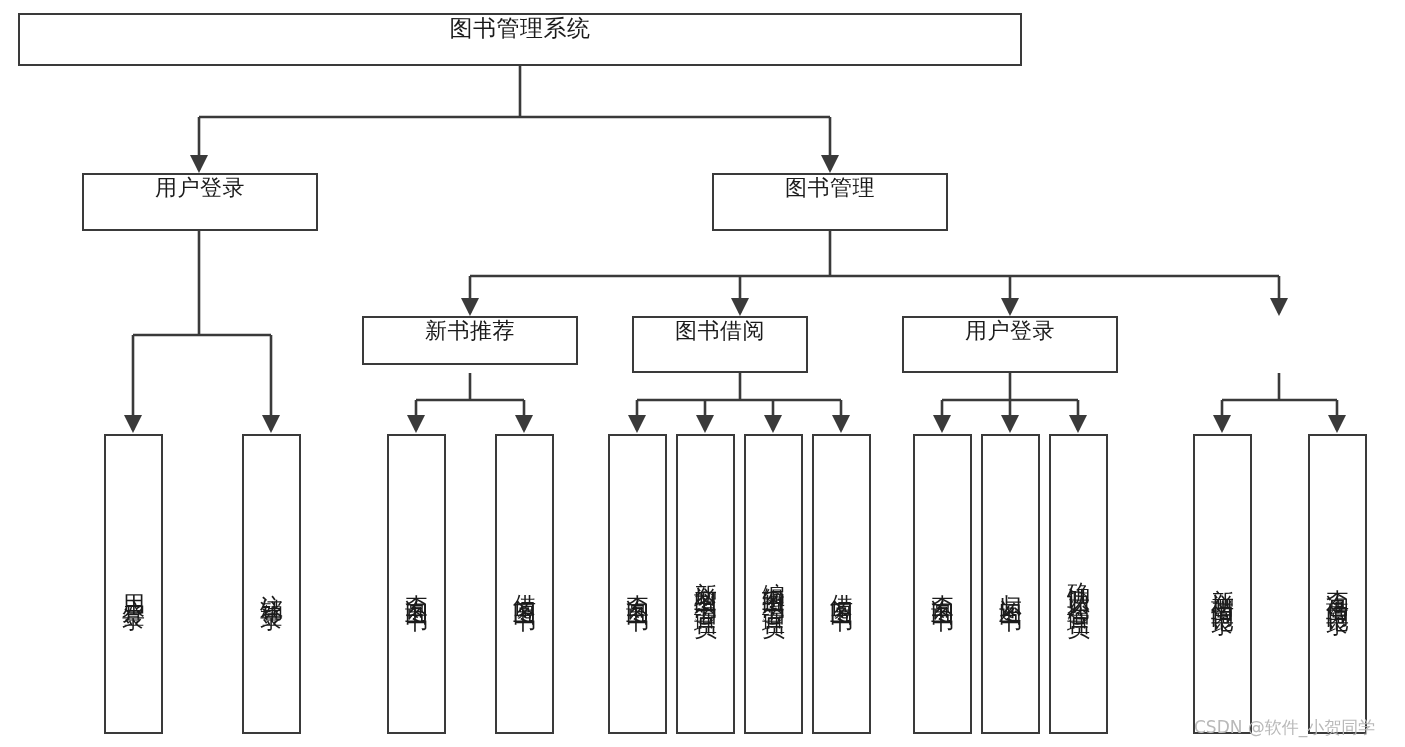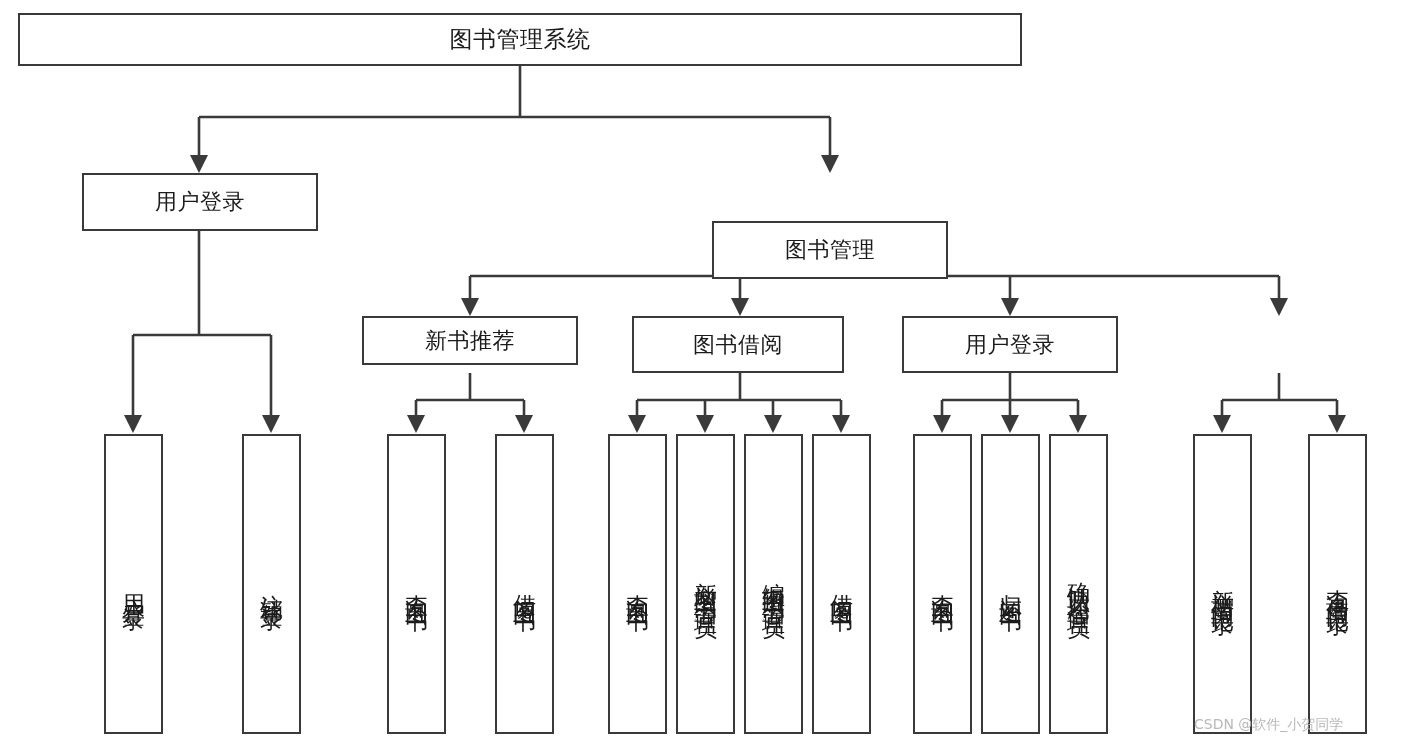--- a/index.html
+++ b/index.html
@@ -25,21 +25,21 @@
     width: 1405px;
     height: 747px;
     pointer-events: none;
   }
   .node {
     position: absolute;
     box-sizing: border-box;
     background: #ffffff;
     border: 2px solid #3a3a3a;
     display: flex;
-    align-items: center;
+    align-items: flex-start;
     justify-content: center;
     color: #1b1b1b;
   }
   .node .label {
     display: block;
     text-align: center;
     line-height: 1.18;
     white-space: nowrap;
   }
   
@@ -61,21 +61,21 @@
     writing-mode: vertical-rl;
     text-orientation: upright;
     font-size: 23px;
     line-height: 1.0;
     letter-spacing: 5px;
     white-space: nowrap;
     max-height: 278px;
   }
   .watermark {
     position: absolute;
-    font-size: 14px;
+    font-size: 17px;
     color: #b9b9b9;
     white-space: nowrap;
     user-select: none;
   }
 </style>
 </head>
 <body>
 
 <div id="canvas">
 
@@ -131,28 +131,28 @@
     </g>
   </svg>
 
   <div class="node horiz root" style="left:18px; top:13px; width:1004px; height:53px;">
     <span class="label">图书管理系统</span>
   </div>
 
   <div class="node horiz" style="left:82px; top:173px; width:236px; height:58px;">
     <span class="label">用户登录</span>
   </div>
-  <div class="node horiz" style="left:712px; top:173px; width:236px; height:58px;margin-top:48px;">
+  <div class="node horiz" style="left:712px; top:173px; width:236px; height:58px;">
     <span class="label">图书管理</span>
   </div>
 
   <div class="node horiz" style="left:362px; top:316px; width:216px; height:49px;">
     <span class="label">新书推荐</span>
   </div>
-  <div class="node horiz" style="left:632px; top:316px; width:212px; height:57px;">
+  <div class="node horiz" style="left:632px; top:316px; width:176px; height:57px;">
     <span class="label">图书借阅</span>
   </div>
   <div class="node horiz" style="left:902px; top:316px; width:216px; height:57px;">
     <span class="label">用户登录</span>
   </div>
 
   <div class="node vert" style="left:104px; top:434px; width:59px; height:300px;">
     <span class="label">用户登录</span>
   </div>
   <div class="node vert" style="left:242px; top:434px; width:59px; height:300px;">

